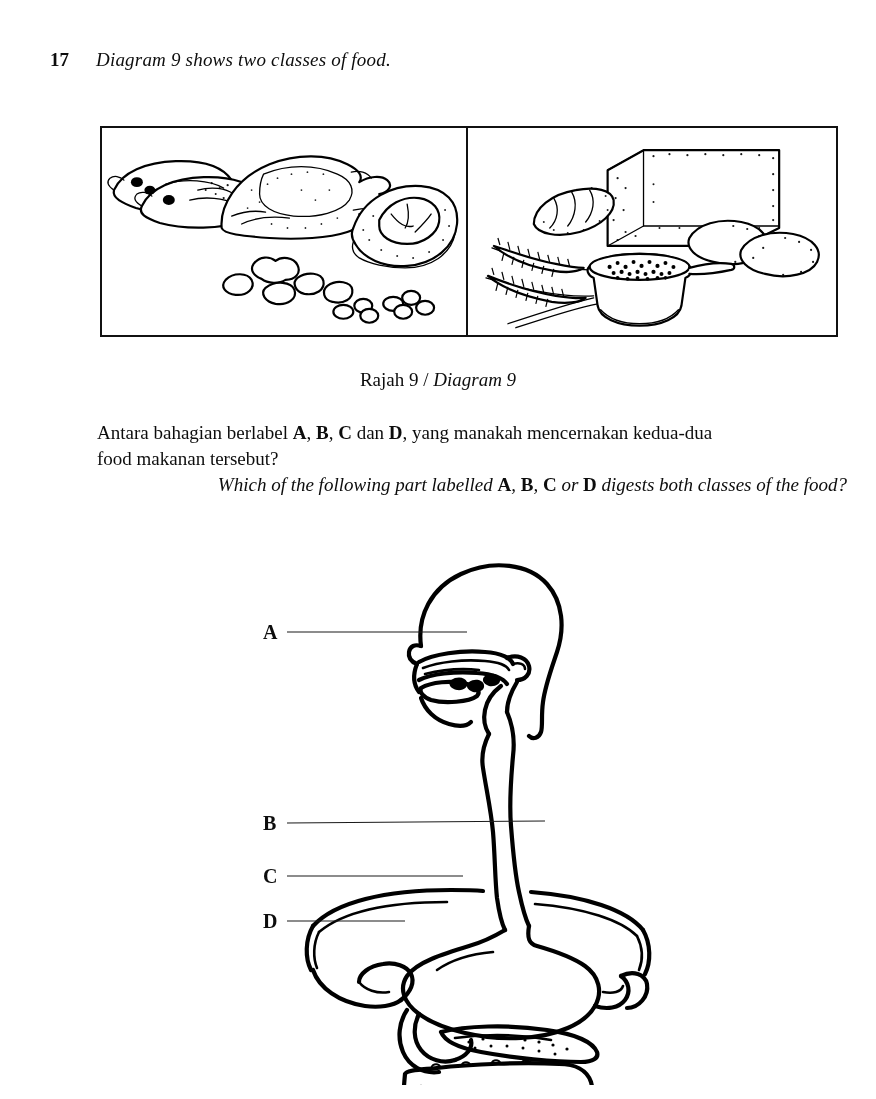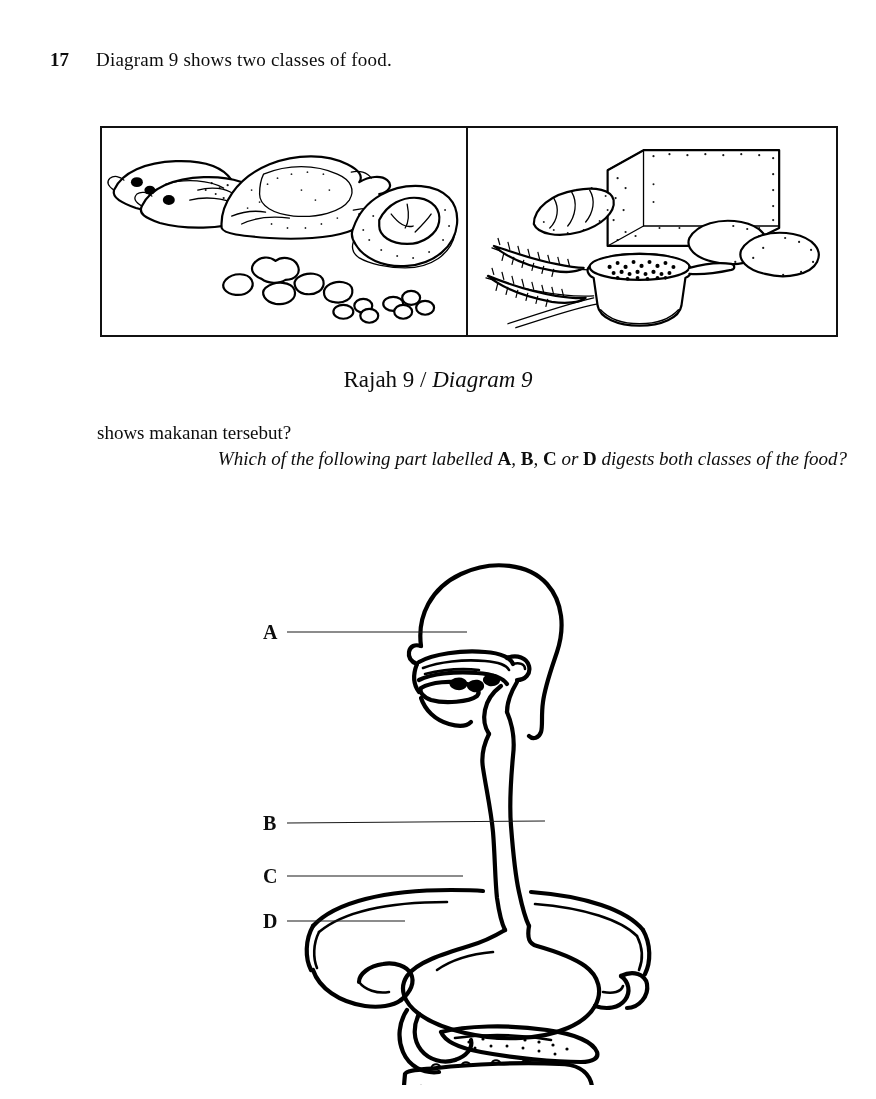--- a/index.html
+++ b/index.html
@@ -36,21 +36,21 @@
     font-size: 19px;
     line-height: 26px;
     width: 46px;
     flex: 0 0 46px;
   }
   .stem-lines {
     font-size: 19px;
     line-height: 26px;
   }
   .line-bm { font-style: normal; }
-  .line-en { letter-spacing: 0.2px; }
+  .line-en { font-style: italic; letter-spacing: 0.2px; }
 
   
   .figure-frame {
     position: absolute;
     left: 100px;
     top: 126px;
     width: 738px;
     height: 211px;
     border: 2px solid #111;
     box-sizing: border-box;
@@ -66,21 +66,21 @@
   .pane-right { width: 369px; }
   .pane-svg { display: block; width: 100%; height: 100%; }
 
   
   .fig-caption {
     position: absolute;
     left: 0;
     top: 368px;
     width: 876px;
     text-align: center;
-    font-size: 23px;
+    font-size: 19px;
     line-height: 24px;
   }
   .fig-caption .ital { font-style: italic; }
 
   
   .qbody {
     position: absolute;
     left: 97px;
     top: 420px;
     width: 750px;
@@ -470,21 +470,22 @@
         </g>
       </svg>
     </div>
   </div>
 
   <div class="fig-caption">
     <span>Rajah 9</span><span> / </span><span class="ital">Diagram 9</span>
   </div>
 
   <div class="qbody">
-    <div>shows makanan tersebut?</div>
+    <div>Antara bahagian berlabel <b>A</b>, <b>B</b>, <b>C</b> dan <b>D</b>, yang manakah mencernakan kedua-dua</div>
+    <div>food makanan tersebut?</div>
     <div class="en">Which of the following part labelled <b>A</b>, <b>B</b>, <b>C</b> <i>or</i> <b>D</b> digests both classes of the food?</div>
   </div>
 
   <div class="diagram">
     <svg viewBox="0 0 420 545" preserveAspectRatio="xMidYMid meet">
 
       <g>
         <path class="organ" d="M166 106 C162 76 176 48 206 34 C238 19 274 24 292 44
                                C308 62 310 88 302 112 C296 130 290 146 288 162
                                C286 176 288 186 286 192 C284 198 278 200 274 196"></path>

